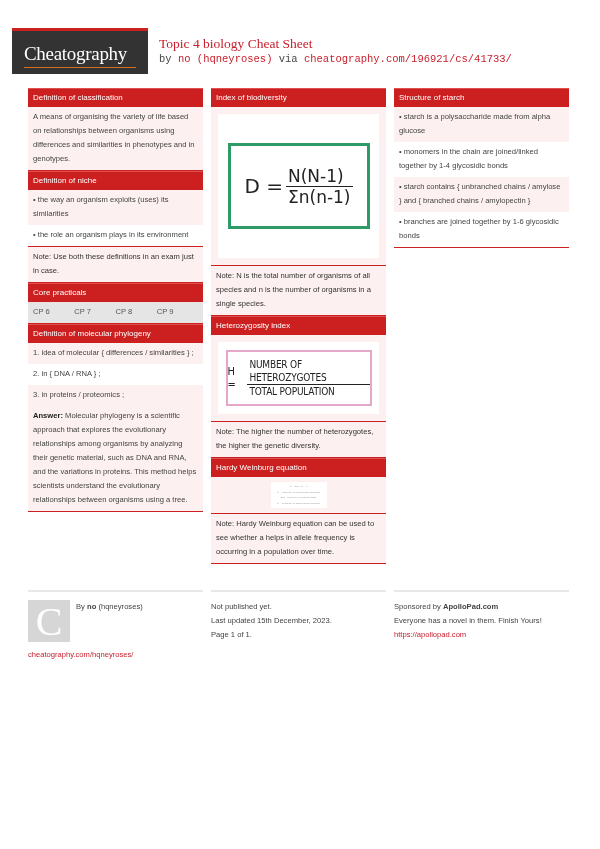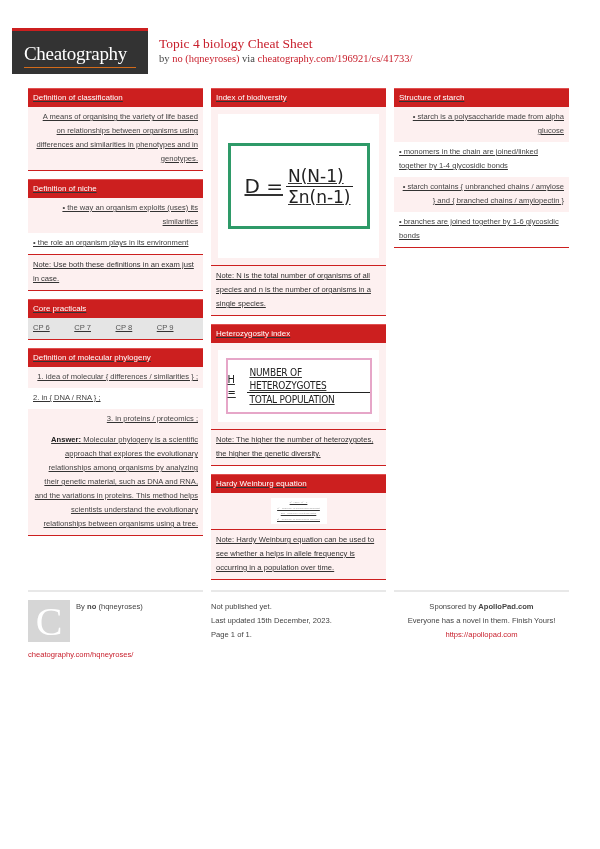--- a/index.html
+++ b/index.html
@@ -5,32 +5,32 @@
   * { box-sizing: border-box; margin: 0; padding: 0; }
   html, body { width: 600px; height: 849px; background: #fff; overflow: hidden; }
   body { font-family: "Liberation Sans", sans-serif; font-size: 7.6px; color: #333; position: relative; }
 
   .header { position: absolute; left: 12px; top: 28px; width: 560px; height: 46px; }
   .logo { position: absolute; left: 0; top: 0; width: 136px; height: 46px; background: #333; border-top: 3px solid #cc1f1f; }
   .logo-text { position: absolute; left: 12px; top: 12px; font-family: "Liberation Serif", serif; font-size: 19px; color: #fff; letter-spacing: -0.3px; }
   .logo-underline { position: absolute; left: 12px; top: 36px; width: 112px; height: 1px; background: #d36b1a; }
   .title-block { position: absolute; left: 147px; top: 8px; }
   .page-title { font-family: "Liberation Serif", serif; font-size: 13.5px; color: #c8202d; }
-  .byline { font-family: Liberation Serif, serif; font-size: 10.5px; color: #444; margin-top: 1px; }
+  .byline { font-family: Liberation Mono, monospace; font-size: 10.5px; color: #444; margin-top: 1px; }
   .byline .red { color: #c8202d; }
 
   .col { position: absolute; top: 88px; width: 175px; }
   .col1 { left: 28px; }
   .col2 { left: 211px; }
   .col3 { left: 394px; }
 
-  .section { margin-bottom: 8px; border-bottom: 1px solid #cc1f1f; text-decoration: underline; }
+  .section { margin-bottom: 0; border-bottom: 1px solid #cc1f1f; }
   .sec-title { background: #cc1f1f; color: #fff; font-size: 8px; padding: 4px 5px 5px; border-top: 1px solid #e05050; }
   .row { padding: 3px 5px 4px; line-height: 14px; font-size: 7.6px; color: #444; }
-  .row.pink { background: #fdf0f0; text-align: right; }
+  .row.pink { background: #fdf0f0; }
   .row.white { background: #fff; }
   .row.note { background: #fdf0f0; border-top: 1px solid #cc1f1f; color: #333; }
   .row b { color: #222; }
 
   .cp-row { display: flex; background: #e5e5e5; padding: 3px 5px 4px; line-height: 14px; }
   .cp-row span { flex: 1; color: #555; }
 
   .img-wrap { background: #fdf0f0; padding: 7px; }
   .img-box { background: #fff; display: flex; align-items: center; justify-content: center; }
 
@@ -44,21 +44,21 @@
   .het-frame .frac .num, .het-frame .frac .den { font-size: 10px; line-height: 13px; letter-spacing: -0.2px; }
   .h-lhs { font-size: 11px; }
 
   .hw-box { background: #fff; width: 56px; height: 26px; margin: 0 auto; padding: 2px; display: flex; flex-direction: column; justify-content: space-around; align-items: center; }
   .hw-line { font-size: 2.4px; color: #999; white-space: nowrap; }
 
   .footer { position: absolute; top: 590px; left: 28px; width: 542px; }
   .fcol { position: absolute; top: 0; width: 175px; border-top: 2px solid #e8e8e8; padding-top: 8px; font-size: 7.6px; line-height: 14px; color: #444; }
   .f1 { left: 0; }
   .f2 { left: 183px; }
-  .f3 { left: 366px; text-align: center; }
+  .f3 { left: 366px; }
   .avatar { width: 42px; height: 42px; background: #d6d6d6; color: #fff; font-family: "Liberation Serif", serif; font-size: 40px; text-align: center; line-height: 44px; float: left; margin-right: 6px; }
   .f-author { padding-top: 0; }
   .f-link { clear: both; color: #c8202d; display: block; padding-top: 6px; }
   .red-link { color: #c8202d; }
 </style>
 </head>
 <body>
 
 <div class="header">
   <div class="logo">

